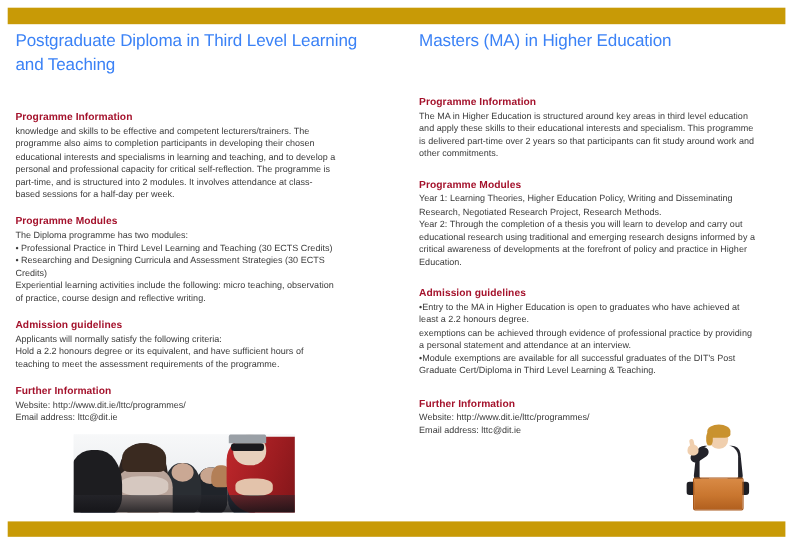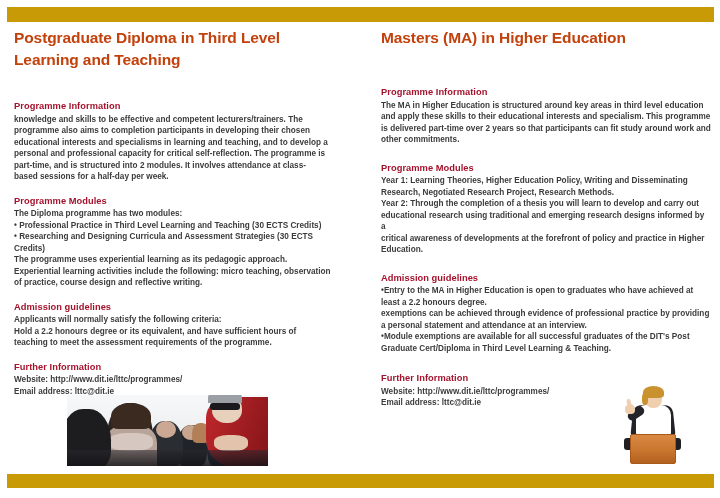--- a/index.html
+++ b/index.html
@@ -42,22 +42,22 @@
   .col-left {
     left: 14px;
     width: 324px;
   }
   .col-right {
     left: 381px;
     width: 330px;
   }
 
   .prog-title {
-    color: #c2410c;
-    font-weight: bold;
+    color: #3b82f6;
+    font-weight: normal;
     font-size: 15.5px;
     line-height: 1.42;
     margin: 0 0 0 0;
     letter-spacing: -0.1px;
   }
 
   .section {
     margin-top: 16px;
   }
   .section-heading {
@@ -68,21 +68,21 @@
     margin: 0 0 1px 0;
     letter-spacing: 0.05px;
   }
   .body-text {
     color: #3b3b3b;
     font-size: 8.2px;
     line-height: 1.40;
     margin: 0;
     letter-spacing: 0.01px;
   }
-  .body-text .line { display: block; font-weight: bold; }
+  .body-text .line { display: block; }
 
   
   .col-left .section.s-info      { margin-top: 30px; }
   .col-left .section.s-modules   { margin-top: 13px; }
   .col-left .section.s-admission { margin-top: 13px; }
   .col-left .section.s-further   { margin-top: 13px; }
 
   .col-right .prog-title { font-size: 15.5px; }
   .col-right .section.s-info      { margin-top: 38px; }
   .col-right .section.s-modules   { margin-top: 17px; }
@@ -245,21 +245,20 @@
       </p>
     </div>
 
     <div class="section s-modules">
       <div class="section-heading">Programme Modules</div>
       <p class="body-text">
         <span class="line">The Diploma programme has two modules:</span>
         <span class="line">• Professional Practice in Third Level Learning and Teaching  (30 ECTS Credits)</span>
         <span class="line">• Researching and Designing Curricula and Assessment Strategies (30 ECTS</span>
         <span class="line">Credits)</span>
-        <span class="line">The programme uses experiential learning as its pedagogic approach.</span>
         <span class="line">Experiential learning activities include the following: micro teaching, observation</span>
         <span class="line">of practice, course design and reflective writing.</span>
       </p>
     </div>
 
     <div class="section s-admission">
       <div class="section-heading">Admission guidelines</div>
       <p class="body-text">
         <span class="line">Applicants will normally satisfy the following criteria:</span>
         <span class="line">Hold a 2.2 honours degree or its equivalent, and have sufficient hours of</span>

